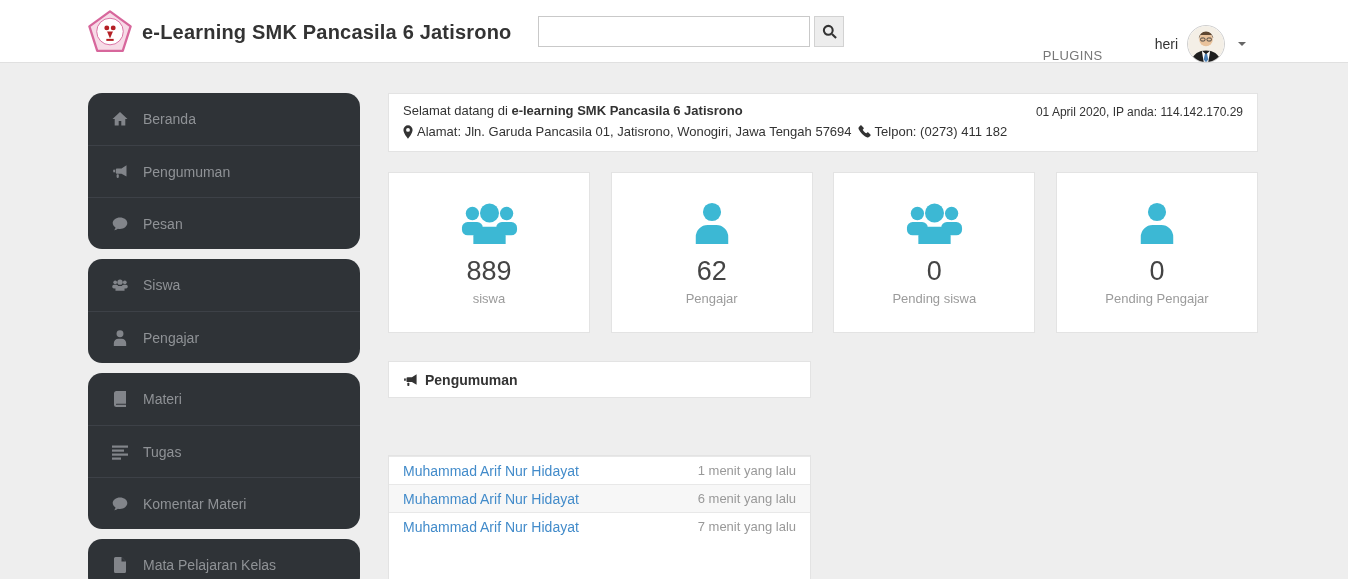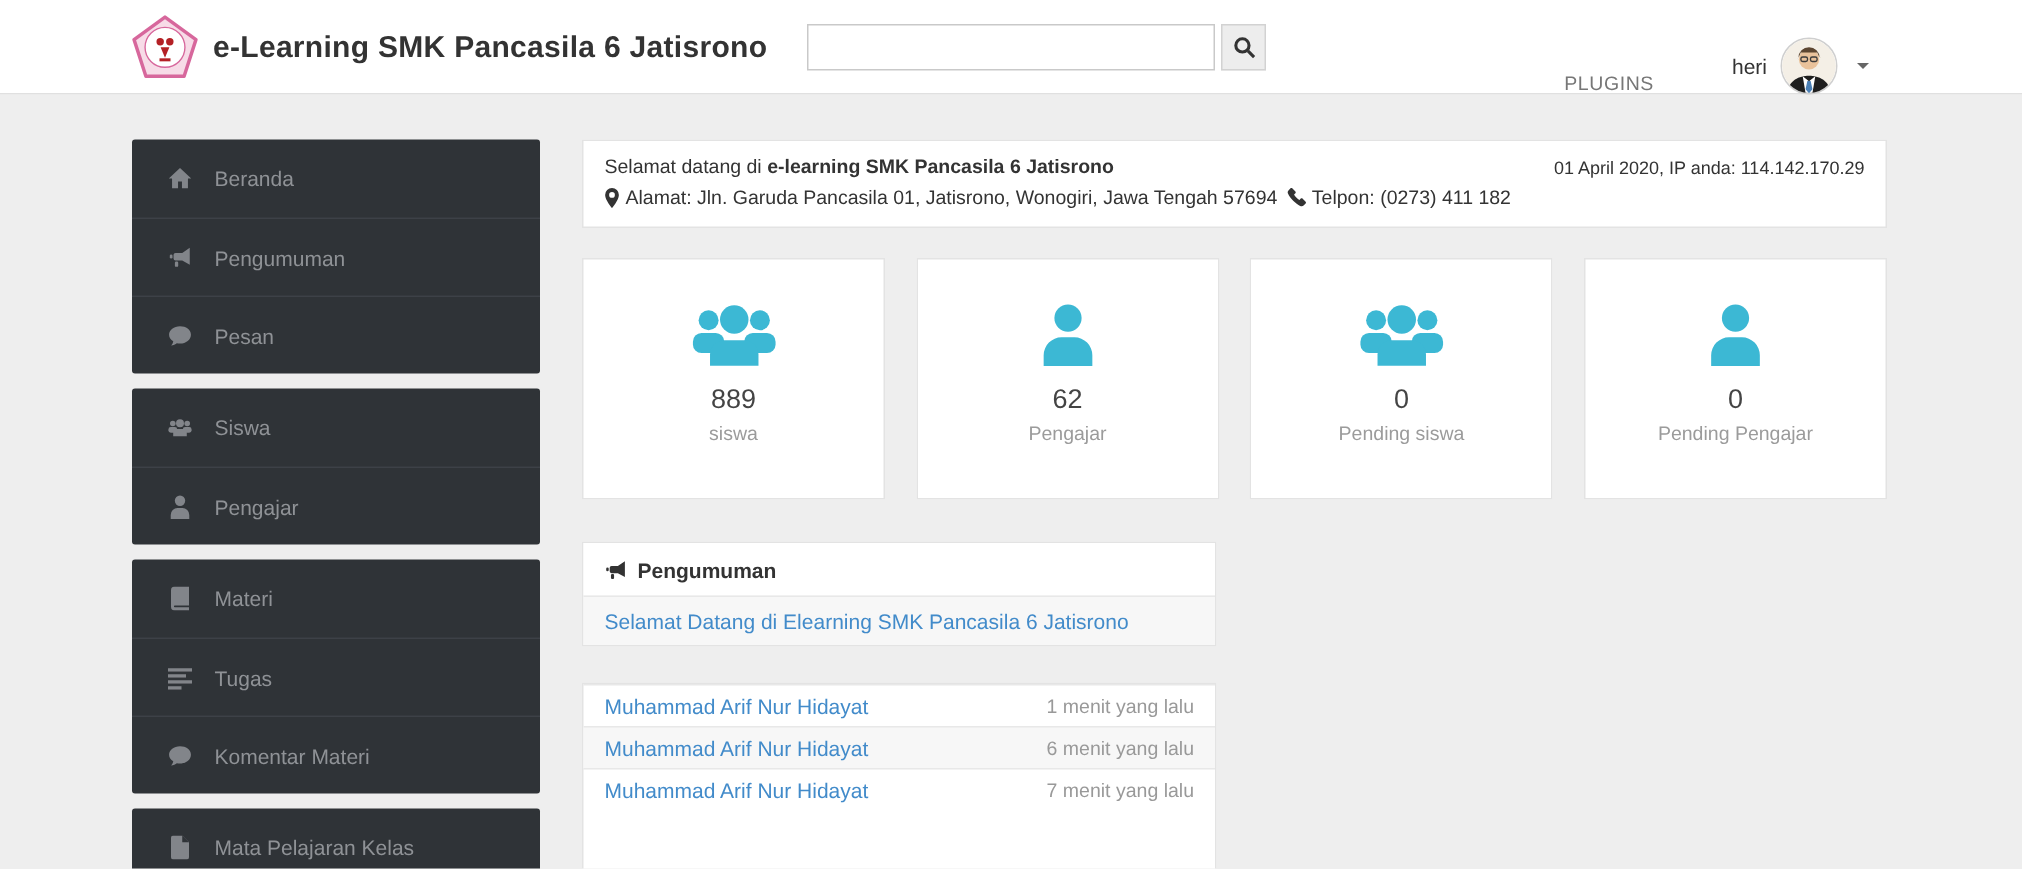--- a/index.html
+++ b/index.html
@@ -37,21 +37,21 @@
   .user-menu { display: flex; align-items: center; gap: 9px; cursor: pointer; }
   .username { font-size: 14px; color: #333; }
   .avatar {
     width: 38px; height: 38px; border-radius: 50%; border: 1px solid #cfcfcf;
     overflow: hidden; background: #fff;
   }
   .caret { width: 0; height: 0; border-left: 4px solid transparent; border-right: 4px solid transparent; border-top: 4px solid #666; margin-left: 4px; }
 
   
   .sidebar { position: absolute; left: 88px; top: 93px; width: 272px; }
-  .side-group { background: #2f3337; border-radius: 2px; margin-bottom: 10px; overflow: hidden; }
+  .side-group { background: #2f3337; border-radius: 14px; margin-bottom: 10px; overflow: hidden; }
   .side-item {
     display: flex; align-items: center; height: 52px; padding: 0 24px;
     color: #8f9296; font-size: 14px; cursor: pointer;
   }
   .side-item + .side-item { border-top: 1px solid #3d4147; }
   .side-icon { width: 16px; height: 16px; margin-right: 15px; color: #82858a; flex: none; }
   .side-icon svg { width: 16px; height: 16px; fill: currentColor; }
 
   
   .content { position: absolute; left: 388px; top: 93px; width: 870px; height: 486px; }
@@ -68,21 +68,21 @@
   .inline-icon svg { fill: currentColor; }
   .banner-phone-icon { margin-left: 6px; }
 
   .stats { position: absolute; top: 79px; left: 0; width: 870px; display: flex; justify-content: space-between; }
   .stat-card {
     width: 202px; height: 161px; background: #fff; border: 1px solid #e3e3e3;
     display: flex; flex-direction: column; align-items: center; padding-top: 21px;
   }
   .stat-icon { color: #3cb8d4; height: 50px; display: flex; align-items: flex-end; }
   .stat-icon svg { fill: currentColor; }
-  .stat-value { font-size: 18px; color: #444; margin-top: 13px; line-height: 1.1; }
+  .stat-value { font-size: 27px; color: #444; margin-top: 13px; line-height: 1.1; }
   .stat-label { font-size: 13px; color: #9b9b9b; margin-top: 4px; }
 
   .panel { position: absolute; left: 0; width: 423px; background: #fff; border: 1px solid #e3e3e3; }
   .panel-announce { top: 268px; }
   .panel-history { top: 362px; height: 223px; }
   .panel-header {
     padding: 10px 14px 9px; font-size: 14px; font-weight: bold; color: #333;
     display: flex; align-items: center; gap: 7px; background: #fff;
   }
   .panel-header-icon { color: #333; flex: none; }
@@ -326,23 +326,20 @@
     <div class="panel-header">
       <span class="panel-header-icon">
         <svg width="15" height="15" viewBox="0 0 16 16">
             <path d="M14.5 1.2v11.3l-5-2.8H5a1.3 1.3 0 0 1-1.3-1.3V5.9A1.3 1.3 0 0 1 5 4.6h4.5l5-3.4z"></path>
             <rect x="4.6" y="10.3" width="2.2" height="3.6" rx="0.8"></rect>
             <rect x="1.2" y="5.6" width="1.8" height="2.8" rx="0.9"></rect>
           </svg>
       </span>
       <span>Pengumuman</span>
     </div>
-    <div class="announce-row">
-      <a class="link">Selamat Datang di Elearning SMK Pancasila 6 Jatisrono</a>
-    </div>
   </div>
 
   <div class="panel panel-history">
     <div class="history-row">
       <a class="link">Muhammad Arif Nur Hidayat</a>
       <span class="history-time">1 menit yang lalu</span>
     </div>
     <div class="history-row">
       <a class="link">Muhammad Arif Nur Hidayat</a>
       <span class="history-time">6 menit yang lalu</span>

